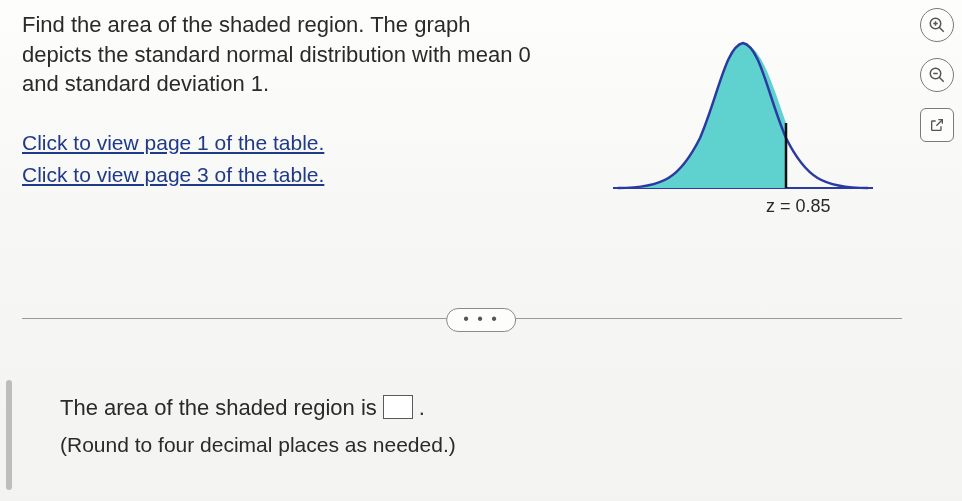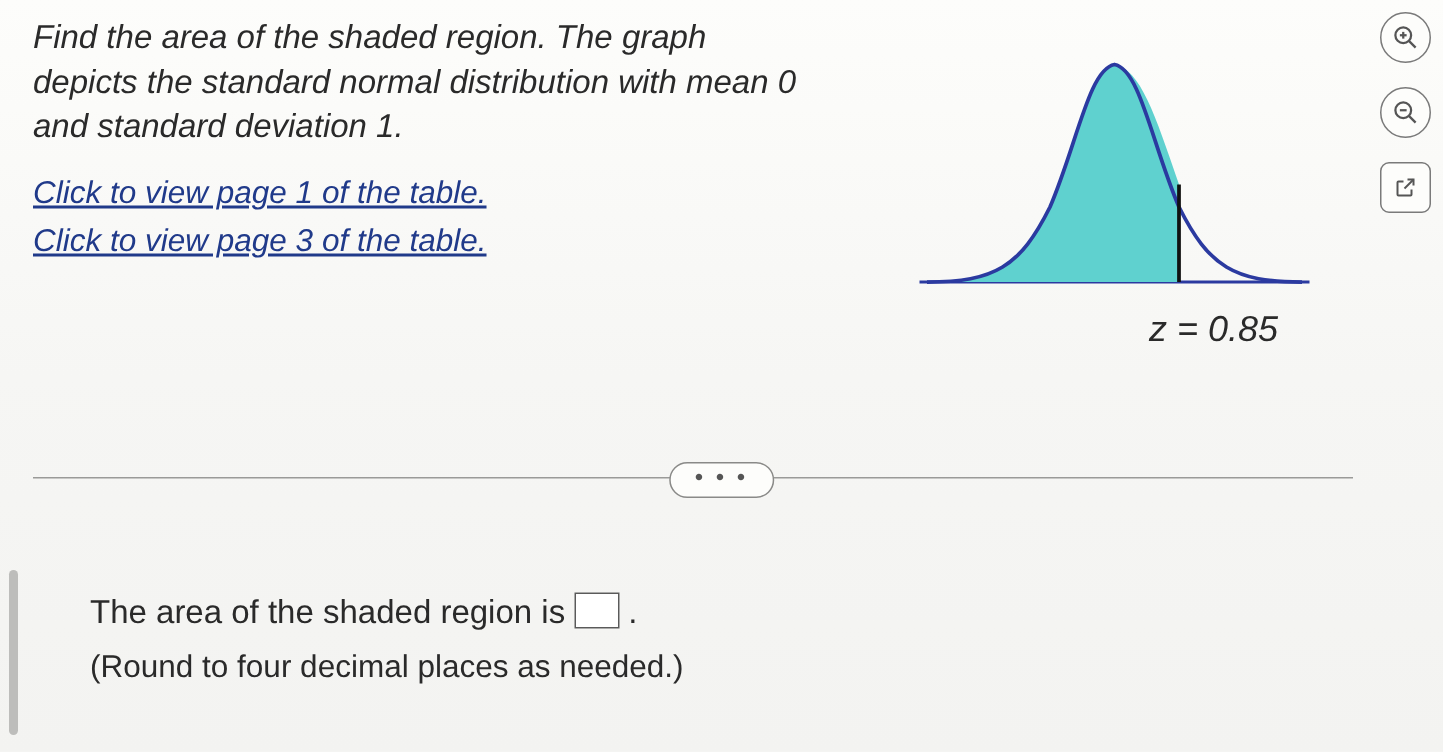--- a/index.html
+++ b/index.html
@@ -14,30 +14,29 @@
   }
   .page {
     padding: 10px 18px 10px 22px;
     position: relative;
     background: linear-gradient(180deg, #fdfdfb 0%, #f6f6f4 50%, #f3f3f1 100%);
     height: 100%;
   }
   .top-row {
     display: flex;
     align-items: flex-start;
-    font-style: italic;
   }
   .prompt {
     flex: 0 0 520px;
     font-size: 22px;
     line-height: 1.35;
     color: #2a2a2a;
   }
   .links {
-    margin-top: 14px;
+    margin-top: 28px;
   }
   .link {
     display: block;
     color: #203a8a;
     text-decoration: underline;
     font-size: 21px;
     line-height: 1.5;
     cursor: pointer;
     width: fit-content;
   }
@@ -49,22 +48,22 @@
     padding-top: 8px;
   }
   .graph {
     position: relative;
     width: 270px;
     height: 200px;
   }
   .zlabel {
     position: absolute;
     left: 158px;
-    top: 188px;
-    font-size: 24px;
+    top: 178px;
+    font-size: 18px;
     color: #2a2a2a;
   }
   .tool-col {
     position: absolute;
     right: 8px;
     top: 8px;
     display: flex;
     flex-direction: column;
     gap: 16px;
   }

